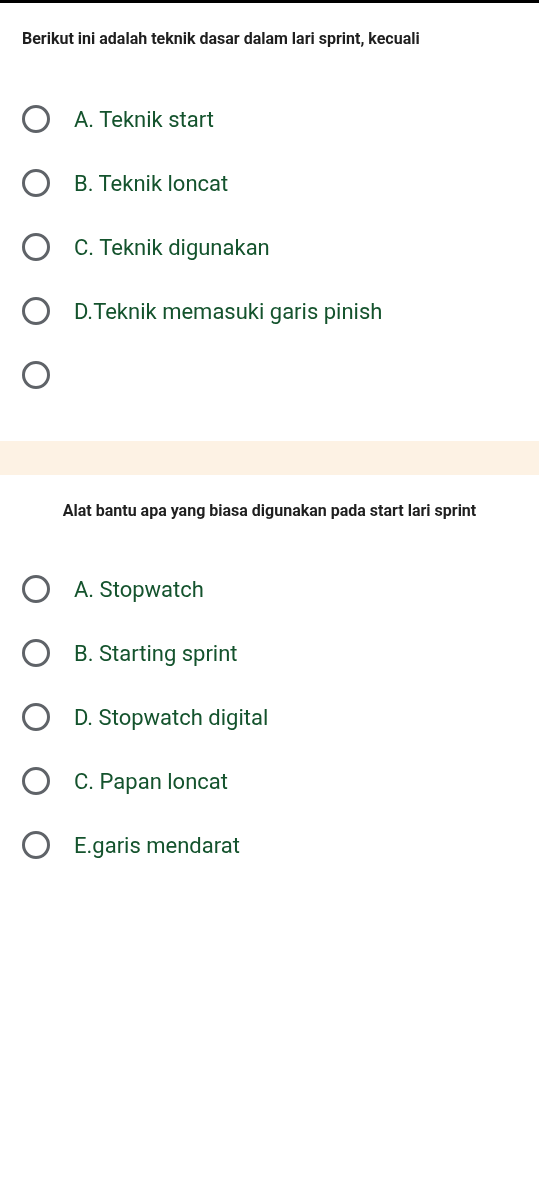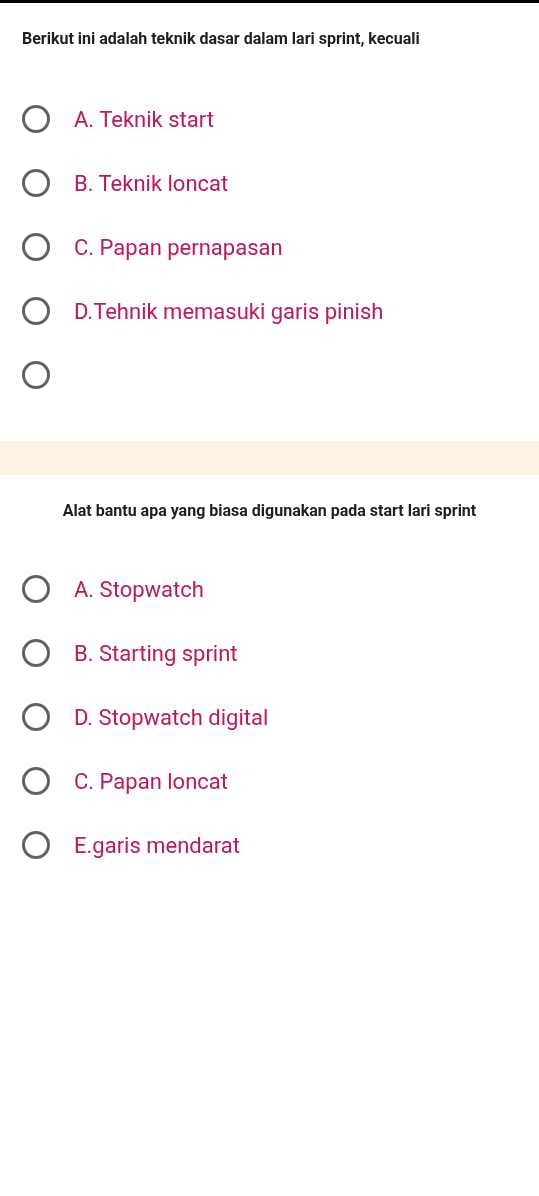--- a/index.html
+++ b/index.html
@@ -43,21 +43,21 @@
   .radio {
     width: 28px;
     height: 28px;
     border: 3px solid #5f6368;
     border-radius: 50%;
     flex-shrink: 0;
     margin-right: 24px;
   }
   .option-label {
     font-size: 22px;
-    color: #be185d;
+    color: #14532d;
     font-weight: 400;
   }
   .divider {
     height: 34px;
     background: #fdf2e4;
     width: 100%;
   }
   .q2 .question-title {
     margin-bottom: 34px;
     text-align: center;
@@ -74,25 +74,25 @@
     <div class="option">
       <div class="radio"></div>
       <div class="option-label">A. Teknik start</div>
     </div>
     <div class="option">
       <div class="radio"></div>
       <div class="option-label">B. Teknik loncat</div>
     </div>
     <div class="option">
       <div class="radio"></div>
-      <div class="option-label">C. Papan pernapasan</div>
+      <div class="option-label">C. Teknik digunakan</div>
     </div>
     <div class="option">
       <div class="radio"></div>
-      <div class="option-label">D.Tehnik memasuki garis pinish</div>
+      <div class="option-label">D.Teknik memasuki garis pinish</div>
     </div>
     <div class="option">
       <div class="radio"></div>
     </div>
   </div>
 </div>
 
 <div class="divider"></div>
 
 <div class="question-block q2">

